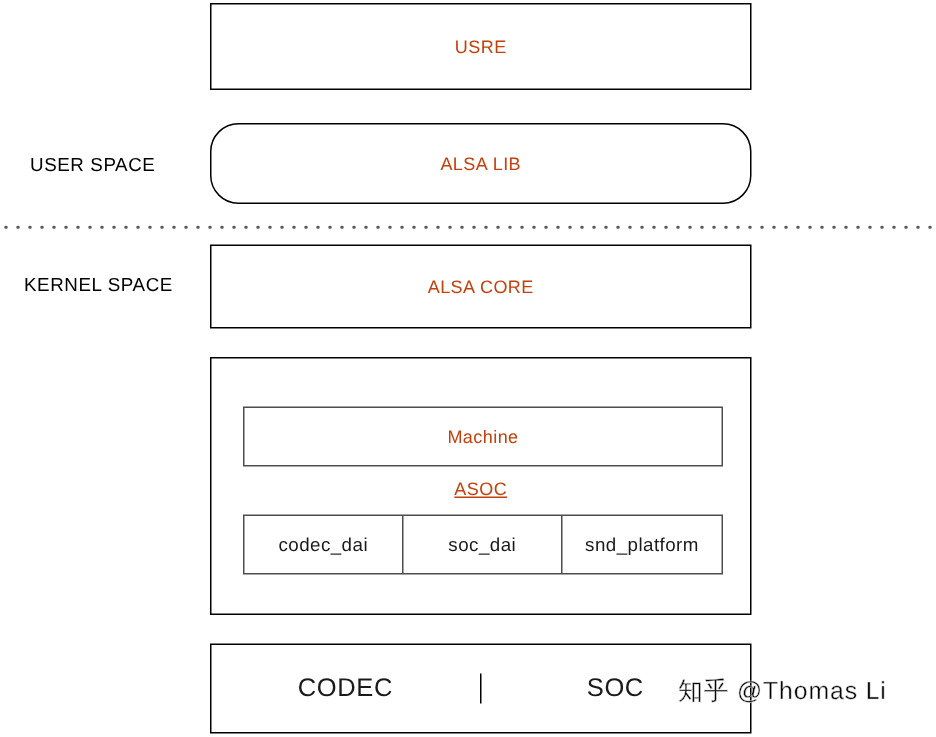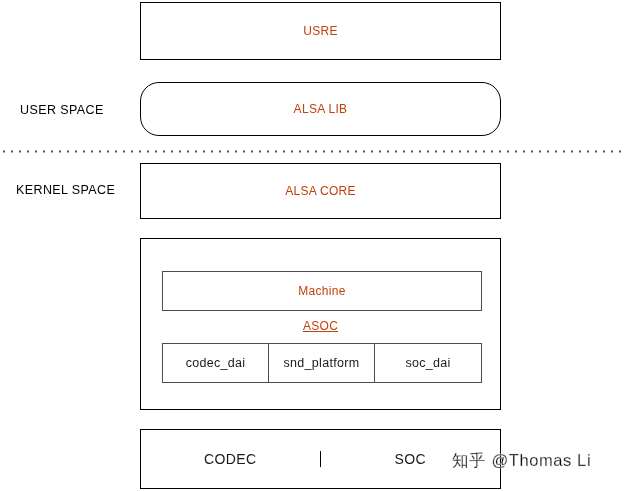--- a/index.html
+++ b/index.html
@@ -116,21 +116,21 @@
     height: 60px;
     display: flex;
     padding: 0;
   }
   #box-hw .hw-cell {
     flex: 1 1 50%;
     display: flex;
     align-items: center;
     justify-content: center;
     box-sizing: border-box;
-    font-size: 14px;
+    font-size: 17px;
     color: #1a1a1a;
     letter-spacing: 0.4px;
   }
   #box-hw .hw-cell.first { border-right: 1.4px solid #000000; }
 
   
   #divider {
     position: absolute;
     left: 0;
     top: 150px;
@@ -186,22 +186,22 @@
   <div class="box" id="box-asoc">
 
     <div class="box" id="box-machine">
       <span class="box-label">Machine</span>
     </div>
 
     <div id="asoc-title" class="box-label">ASOC</div>
 
     <div id="asoc-row">
       <div class="cell">codec_dai</div>
+      <div class="cell">soc_dai</div>
       <div class="cell">snd_platform</div>
-      <div class="cell">soc_dai</div>
     </div>
 
   </div>
 
   <div class="box" id="box-hw">
     <div class="hw-cell first">CODEC</div>
     <div class="hw-cell">SOC</div>
   </div>
 
   <div id="watermark">知乎 @Thomas Li</div>

